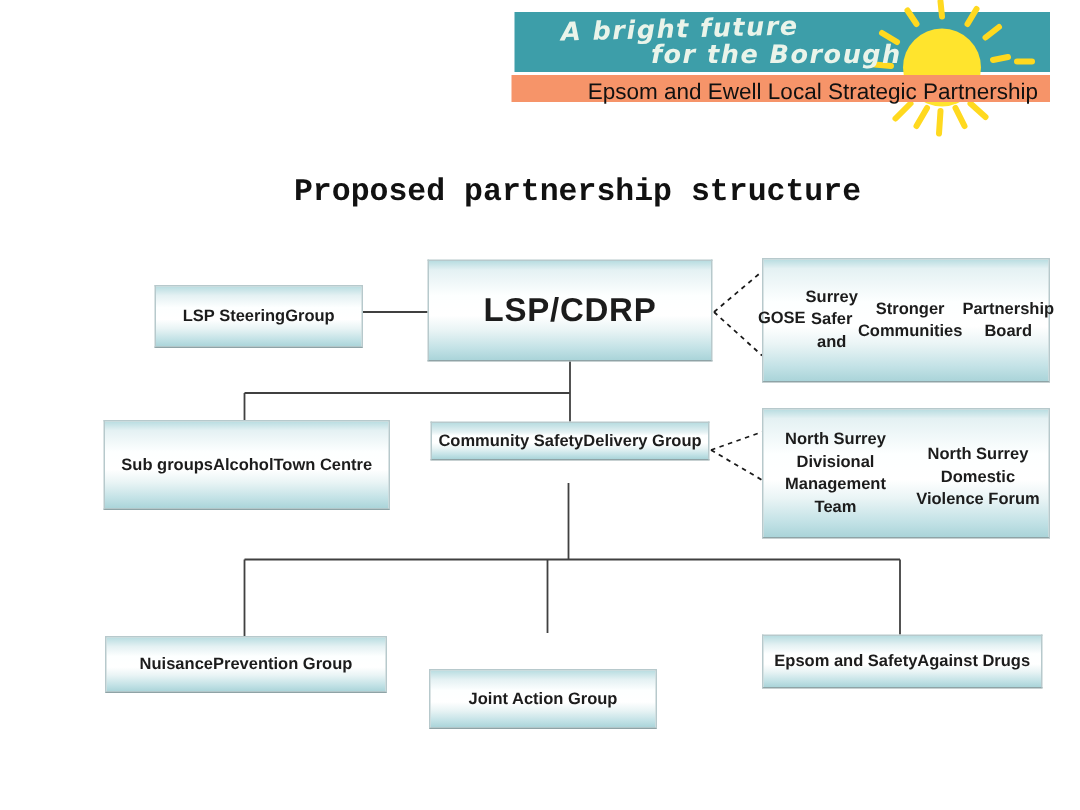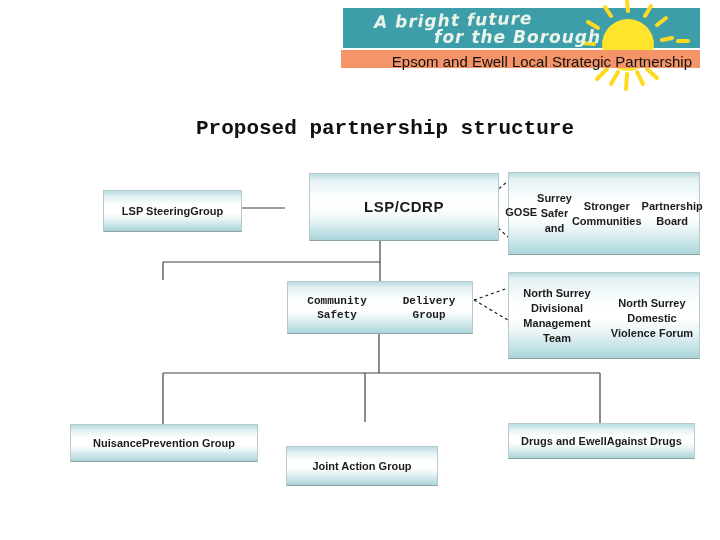--- a/index.html
+++ b/index.html
@@ -24,26 +24,26 @@
   .connector-svg{position:absolute;left:0;top:0;width:720px;height:540px;z-index:0;}
   .box{
     position:absolute;z-index:1;box-sizing:border-box;
     background:linear-gradient(180deg,#b9dde1 0px,#e4f1f3 6px,#fdffff 35%,#ffffff 55%,#e9f4f5 70%,#c3e2e6 88%,#aad4d9 100%);
     border:1px solid #b7c9cc;border-bottom-color:#8fa3a6;
     display:flex;flex-direction:row;justify-content:center;align-items:center;
     font-weight:bold;font-size:11px;line-height:14px;color:#1c1c1c;text-align:center;
   }
   .box .para{margin:0;}
   .box .para + .para{margin-top:5px;}
-  .box-lsp-cdrp{font-size:15px;letter-spacing:.5px;margin-left:24px;}
+  .box-lsp-cdrp{font-size:22px;letter-spacing:.5px;}
   .b-lsp-steering{left:103px;top:190px;width:139px;height:42px;}
   .b-lsp-cdrp{left:285px;top:173px;width:190px;height:68px;}
   .b-gose{left:508px;top:172px;width:192px;height:83px;line-height:15px;}
   .b-sub-groups{left:69px;top:280px;width:191px;height:60px;}
-  .b-community-safety{left:287px;top:281px;width:186px;height:53px;font-family:Liberation Mono, monospace;}
+  .b-community-safety{left:287px;top:281px;width:186px;height:26px;}
   .b-north-surrey{left:508px;top:272px;width:192px;height:87px;line-height:15px;}
   .b-nuisance{left:70px;top:424px;width:188px;height:38px;}
   .b-joint-action{left:286px;top:446px;width:152px;height:40px;}
   .b-epsom-drugs{left:508px;top:423px;width:187px;height:36px;}
   .gose-heading{margin-bottom:3px;}
 </style>
 </head>
 <body>
 
 <div id="slide">
@@ -107,20 +107,25 @@
     <div>LSP/CDRP</div>
   </div>
 
   <div class="box b-gose">
     <div class="gose-heading">GOSE</div>
     <div>Surrey Safer and</div>
     <div>Stronger Communities</div>
     <div>Partnership Board</div>
   </div>
 
+  <div class="box b-sub-groups">
+    <div>Sub groups</div>
+    <div>Alcohol</div>
+    <div>Town Centre</div>
+  </div>
 
   <div class="box b-community-safety">
     <div>Community Safety</div>
     <div>Delivery Group</div>
   </div>
 
   <div class="box b-nuisance">
     <div>Nuisance</div>
     <div>Prevention Group</div>
   </div>
@@ -134,17 +139,17 @@
       <div>North Surrey Domestic</div>
       <div>Violence Forum</div>
     </div>
   </div>
 
   <div class="box b-joint-action">
     <div>Joint Action Group</div>
   </div>
 
   <div class="box b-epsom-drugs">
-    <div>Drugs and Ewell</div>
+    <div>Epsom and Safety</div>
     <div>Against Drugs</div>
   </div>
 
 </div>
 
 </body></html>

